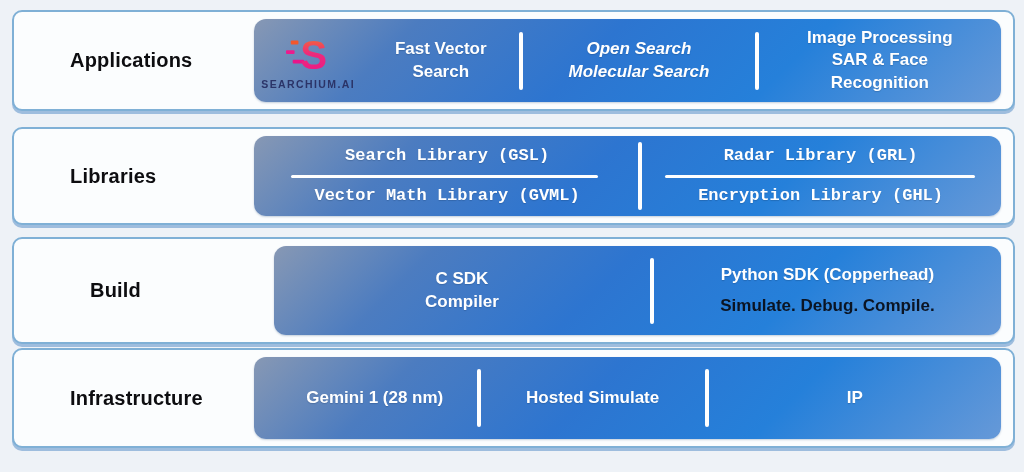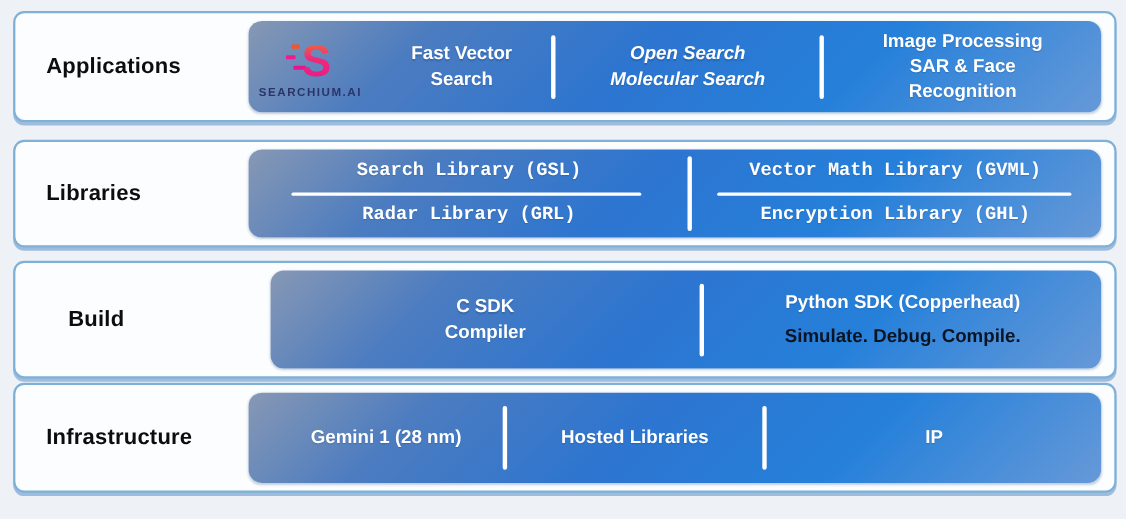--- a/index.html
+++ b/index.html
@@ -17,20 +17,21 @@
     box-shadow:0 3px 0 rgba(60,125,190,0.45);
     box-sizing:border-box;
     display:flex;align-items:center;
   }
   .row-label{
     width:212px;box-sizing:border-box;
     padding-left:28px;
     font-size:20px;font-weight:bold;color:#0d0d10;
     letter-spacing:0.2px;
     flex:0 0 auto;
+    margin-left:28px;
   }
   .blue-box{
     flex:1;align-self:stretch;
     margin:7px 12px 7px 0;
     border-radius:12px;
     background:linear-gradient(135deg,#8798b4 0%,#4c7cc0 20%,#2d75d0 45%,#2580da 70%,#6699d8 100%);
     display:flex;align-items:center;
     position:relative;
     box-shadow:0 1px 2px rgba(30,70,120,0.25);
   }
@@ -108,24 +109,24 @@
 </section>
 
 <section class="row-card" style="top:127px;height:98px;">
   <div class="row-label">Libraries</div>
   <div class="blue-box">
     <div class="lib-grid">
       <div class="lib-cell">
         <span class="cell-text">Search Library (GSL)</span>
       </div>
       <div class="lib-cell">
-        <span class="cell-text">Vector Math Library (GVML)</span>
+        <span class="cell-text">Radar Library (GRL)</span>
       </div>
       <div class="lib-cell">
-        <span class="cell-text">Radar Library (GRL)</span>
+        <span class="cell-text">Vector Math Library (GVML)</span>
       </div>
       <div class="lib-cell">
         <span class="cell-text">Encryption Library (GHL)</span>
       </div>
     </div>
     <div class="hline left"></div>
     <div class="hline right"></div>
     <div class="vline"></div>
   </div>
 </section>
@@ -146,20 +147,20 @@
 </section>
 
 <section class="row-card" style="top:348px;height:100px;">
   <div class="row-label">Infrastructure</div>
   <div class="blue-box">
     <div class="cell" style="flex:0 0 29.8%;padding-left:19px;">
       <span class="cell-text">Gemini 1 (28 nm)</span>
     </div>
     <div class="vdiv" style="height:58px;"></div>
     <div class="cell" style="flex:0 0 30%;">
-      <span class="cell-text">Hosted Libraries</span>
+      <span class="cell-text">Hosted Simulate</span>
     </div>
     <div class="vdiv" style="height:58px;"></div>
     <div class="cell" style="flex:1;">
       <span class="cell-text">IP</span>
     </div>
   </div>
 </section>
 
 </body></html>

